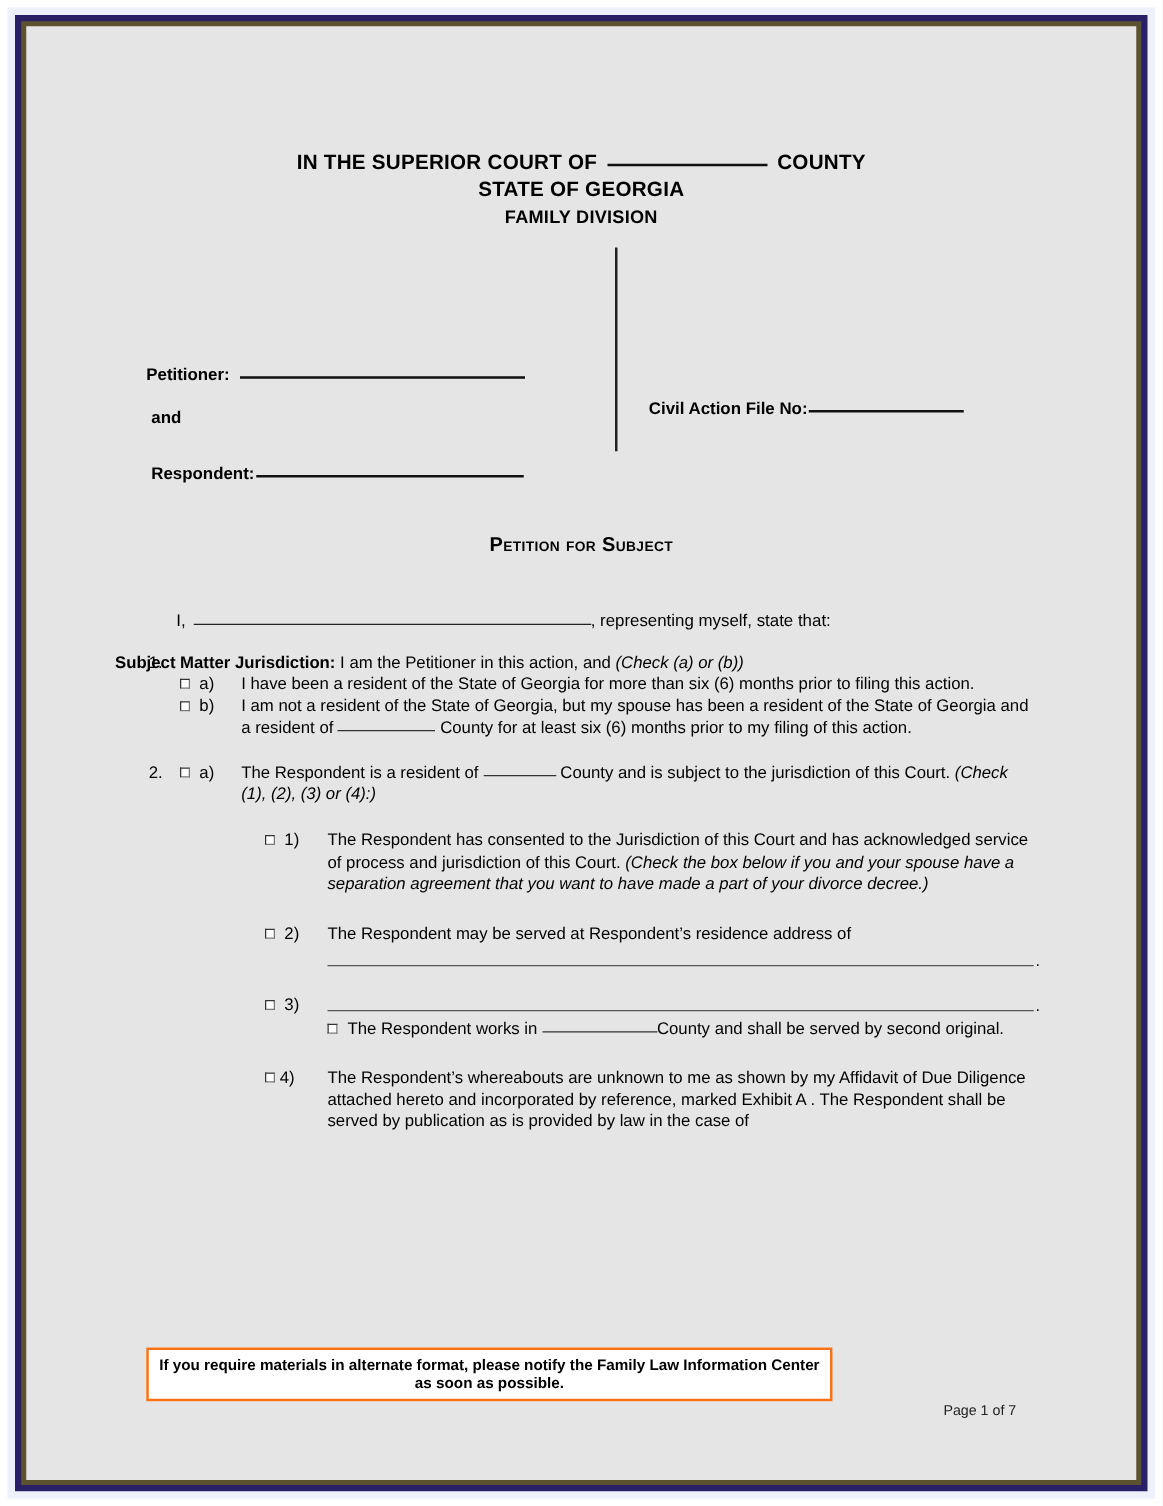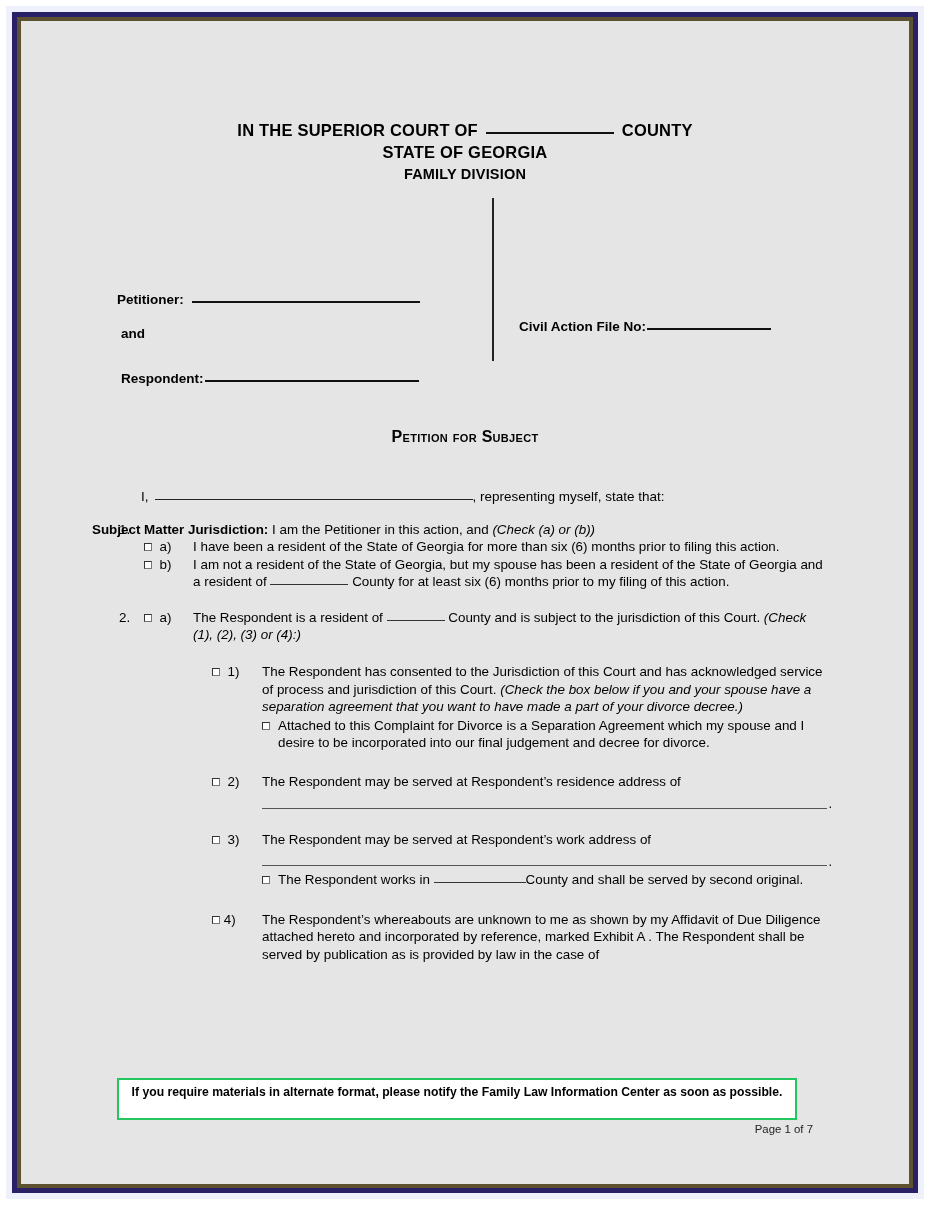--- a/index.html
+++ b/index.html
@@ -217,27 +217,27 @@
   .fillline-dot {
     position: absolute;
     right: -5px; bottom: -4px;
     font-size: 13px;
   }
 
   
   .notice {
     position: absolute;
     left: 96px; top: 1057px;
-    width: 680px;
-    border: 2px solid #22c55e;
+    width: 549px;
+    border: 2px solid #f97316;
     box-sizing: border-box;
     text-align: center;
     font-weight: bold;
     font-size: 12.2px;
-    padding: 5px 4px 19px 4px;
+    padding: 5px 4px 6px 4px;
     background: #fff;
   }
   .foot-left {
     position: absolute;
     left: 98px; top: 1102px;
     font-size: 11.4px;
     line-height: 15px;
     color: #222;
   }
   .foot-right {
@@ -301,38 +301,33 @@
         <div class="item-body">
 
           <div class="lvl-a">
             <span class="mark"><span class="cbsq"></span>&nbsp;&nbsp;<span>a)</span></span>
             <span>The Respondent is a resident of </span><span class="fillshort" style="width:58px;"></span><span> County and is subject to the jurisdiction of this Court.  </span><span class="it">(Check (1), (2), (3) or (4):)</span>
           </div>
 
           <div class="lvl-n" style="margin-top:20px;">
             <span class="mark"><span class="cbsq"></span>&nbsp;&nbsp;<span>1)</span></span>
             <span>The Respondent has consented to the Jurisdiction of this Court and has acknowledged service of process and jurisdiction of this Court. </span><span class="it">(Check the box below if you and your spouse have a separation agreement that you want to have made a part of your divorce decree.)</span>
-            <div class="lvl-x">
-              <span class="mark"><span class="cbsq"></span></span>
-              <span>Attached to this Complaint for Divorce is a Separation Agreement which my spouse and I desire to be incorporated into our final judgement and decree for divorce.</span>
-            </div>
           </div>
 
           <div class="lvl-n" style="margin-top:22px;">
             <span class="mark"><span class="cbsq"></span>&nbsp;&nbsp;<span>2)</span></span>
             <span>The Respondent may be served at Respondent’s residence address of</span>
             <div class="fillline-wrap">
               <span class="fillline"></span>
               <span class="fillline-dot">.</span>
             </div>
           </div>
 
           <div class="lvl-n" style="margin-top:22px;">
             <span class="mark"><span class="cbsq"></span>&nbsp;&nbsp;<span>3)</span></span>
-            <span>The Respondent may be served at Respondent’s work address of</span>
             <div class="fillline-wrap">
               <span class="fillline"></span>
               <span class="fillline-dot">.</span>
             </div>
             <div class="lvl-x" style="margin-top:5px;">
               <span class="mark"><span class="cbsq"></span></span>
               <span>The Respondent works in </span><span class="fillshort" style="width:92px;"></span><span>County and shall be served by second original.</span>
             </div>
           </div>
 

